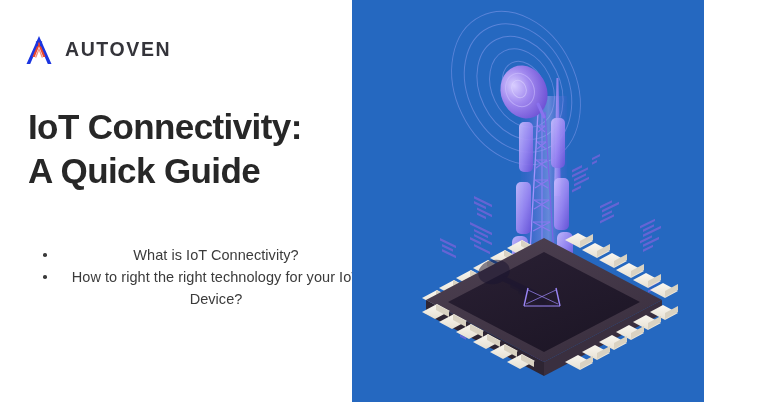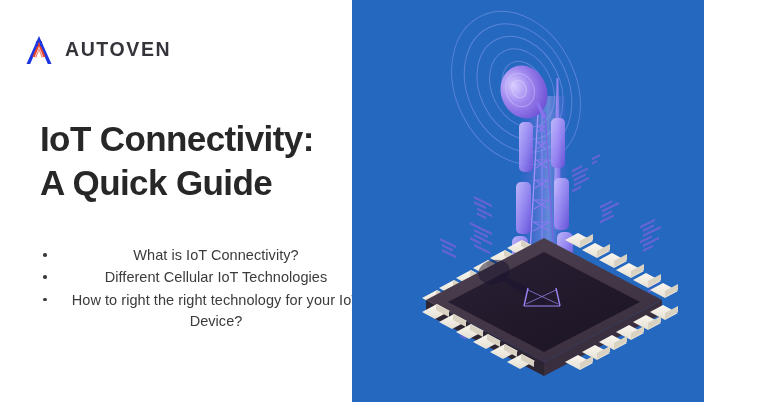--- a/index.html
+++ b/index.html
@@ -50,21 +50,21 @@
     letter-spacing: 1.6px;
     color: #34343a;
     line-height: 1;
     white-space: nowrap;
   }
 
   .headline {
     position: absolute;
     left: 24px;
     top: 101px;
-    margin: 16px;
+    margin: 4px;
     font-size: 35px;
     font-weight: 800;
     line-height: 1.26;
     letter-spacing: -0.6px;
     color: #272727;
     white-space: pre-line;
   }
 
   .bullets {
     position: absolute;
@@ -128,21 +128,20 @@
         <path d="M15.9 7.3 L18.1 7.3 L18.1 12.2 L15.9 12.2 Z" fill="#1b35e0"></path>
       </svg>
       <div class="brand-name">AUTOVEN</div>
     </div>
 
     <h1 class="headline">IoT Connectivity:
 A Quick Guide</h1>
 
     <ul class="bullets">
       <li>What is IoT Connectivity?</li>
-      <li>Different Cellular IoT Technologies</li>
       <li>How to right the right technology for your IoT Device?</li>
     </ul>
 
   </div>
 
   <div class="right-panel">
     <svg class="illustration" viewBox="0 0 384 402">
       <defs>
         <linearGradient id="gTowerGlow" x1="0" y1="0" x2="1" y2="0">
           <stop offset="0%" stop-color="#6f5ce8" stop-opacity="0.12"></stop>

